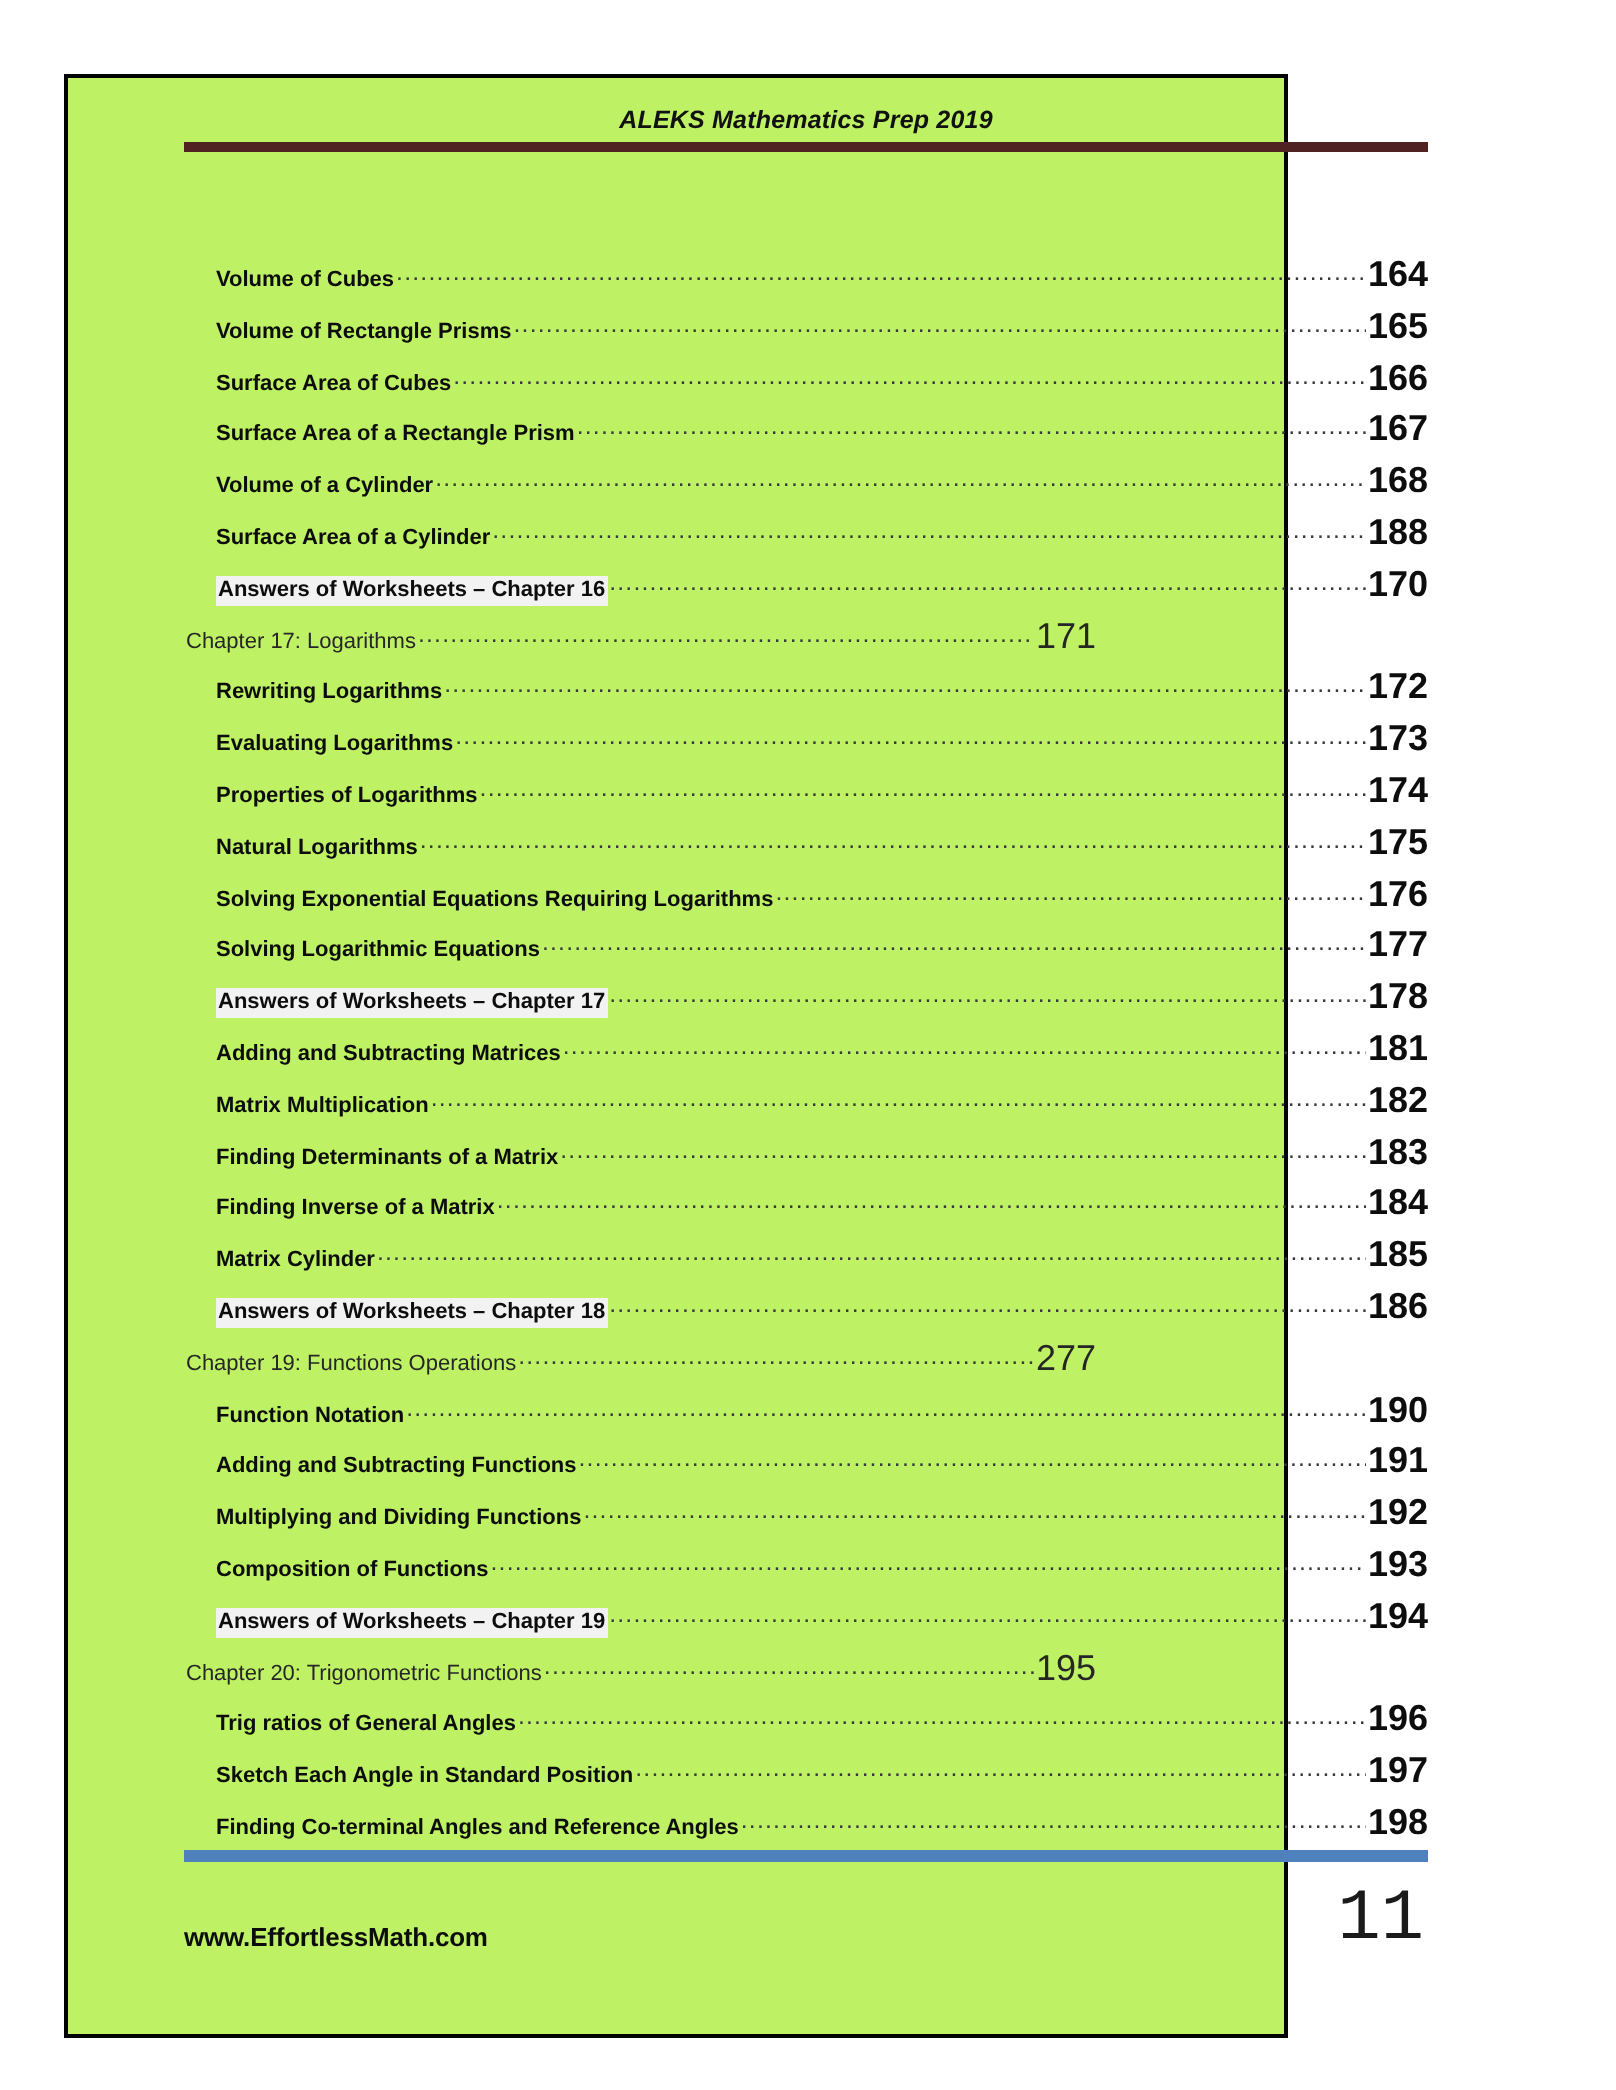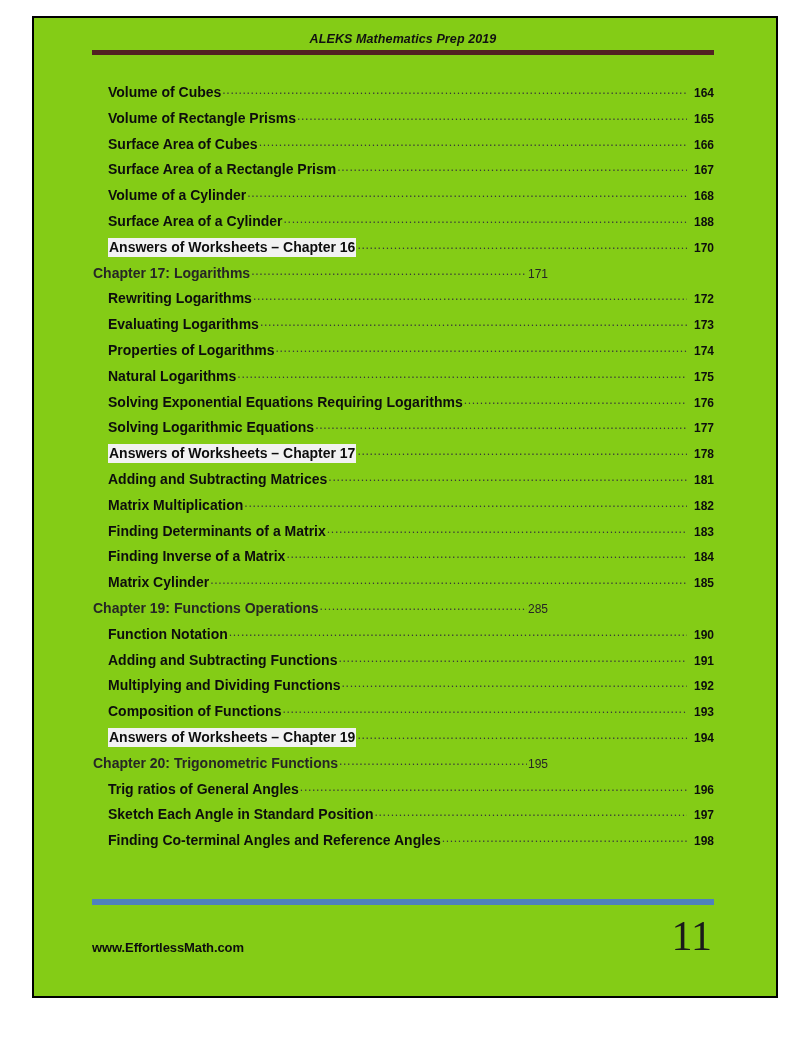--- a/index.html
+++ b/index.html
@@ -10,24 +10,24 @@
   body {
     width: 808px; height: 1045px;
     font-family: "Liberation Sans", sans-serif;
     position: relative;
     overflow: hidden;
   }
 
   
   #page-frame {
     position: absolute;
-    left: 32px; top: 16px;
-    width: 746px; height: 982px;
+    left: 32px; top: 37px;
+    width: 612px; height: 982px;
     border: 2px solid #000000;
-    background: #84cc16;
+    background: #bef264;
   }
 
   
   #page-inner {
     position: absolute;
     left: 58px;    
     top: 11px;
     width: 622px;  
     height: 960px;
   }
@@ -56,21 +56,21 @@
     margin-top: 16px;
   }
   .toc-row {
     display: flex;
     align-items: baseline;
     height: 25.8px;
     white-space: nowrap;
     color: #1a1a1a;
   }
   .toc-row .label {
-    font-size: 14px;
+    font-size: 11px;
     flex: 0 0 auto;
     font-stretch: condensed;
   }
   .toc-row .leader {
     flex: 1 1 auto;
     overflow: hidden;
     height: 1em;
     position: relative;
     margin: 0 1px;
   }
@@ -78,27 +78,28 @@
     content: "......................................................................................................................................................................";
     font-size: 12.4px;
     letter-spacing: .6px;
     color: #3a3a3a;
     position: absolute;
     left: 0; bottom: 0;
     white-space: nowrap;
   }
   .toc-row .pagenum {
     flex: 0 0 auto;
-    font-size: 12px;
+    font-size: 18px;
     text-align: right;
+    margin-top: 25px;
   }
 
   
   .toc-row.chapter { padding-left: 1px; }
-  .toc-row.chapter .label { font-weight: bold; color: #262626; }
+  .toc-row.chapter .label { font-weight: normal; color: #262626; }
   .toc-row.chapter .pagenum { font-weight: normal; color: #262626; }
   .toc-row.chapter .leaderwrap {
     display: flex;
     align-items: baseline;
     flex: 0 0 auto;
     width: 455px;
   }
   .toc-row.chapter .leaderwrap .leader { flex: 1 1 auto; }
 
   
@@ -129,22 +130,22 @@
     margin-top: 14px;
   }
   #footer-site {
     font-size: 13px;
     font-weight: bold;
     color: #0d0d0d;
     font-stretch: condensed;
     letter-spacing: -.1px;
   }
   #footer-page {
-    font-family: Liberation Serif, serif;
-    font-size: 42px;
+    font-family: Liberation Mono, monospace;
+    font-size: 36px;
     color: #1a1a1a;
     line-height: .85;
     padding-right: 2px;
   }
 </style>
 </head>
 <body>
 
 <div id="page-frame">
   <div id="page-inner">
@@ -250,25 +251,30 @@
         <div class="toc-row entry">
           <span class="label">Finding Inverse of a Matrix</span>
           <span class="leader"></span>
           <span class="pagenum">184</span>
         </div>
         <div class="toc-row entry">
           <span class="label">Matrix Cylinder</span>
           <span class="leader"></span>
           <span class="pagenum">185</span>
         </div>
+        <div class="toc-row entry highlight">
+          <span class="label">Answers of Worksheets – Chapter 18</span>
+          <span class="leader"></span>
+          <span class="pagenum">186</span>
+        </div>
         <div class="toc-row chapter">
           <div class="leaderwrap">
             <span class="label">Chapter 19: Functions Operations</span>
             <span class="leader"></span>
-            <span class="pagenum">285</span>
+            <span class="pagenum">277</span>
           </div>
         </div>
         <div class="toc-row entry">
           <span class="label">Function Notation</span>
           <span class="leader"></span>
           <span class="pagenum">190</span>
         </div>
         <div class="toc-row entry">
           <span class="label">Adding and Subtracting Functions</span>
           <span class="leader"></span>

